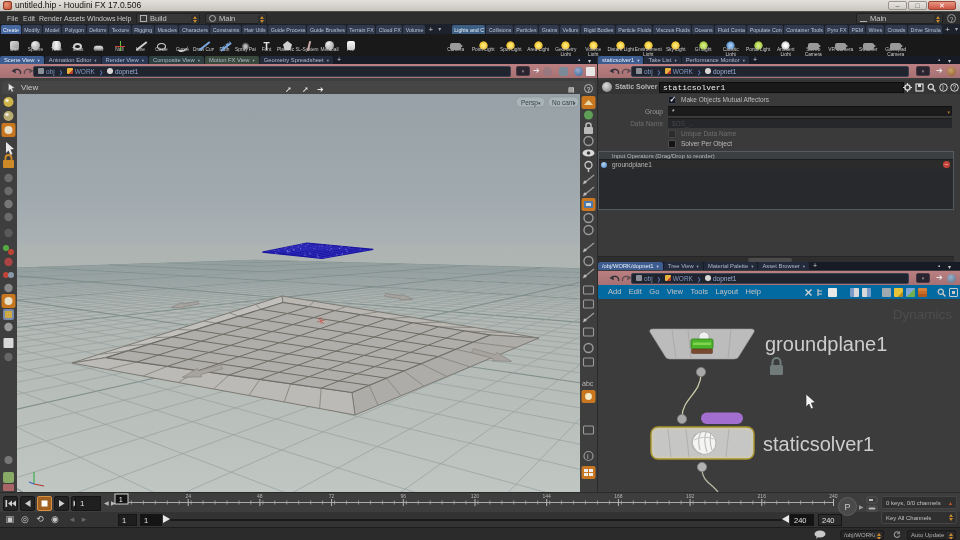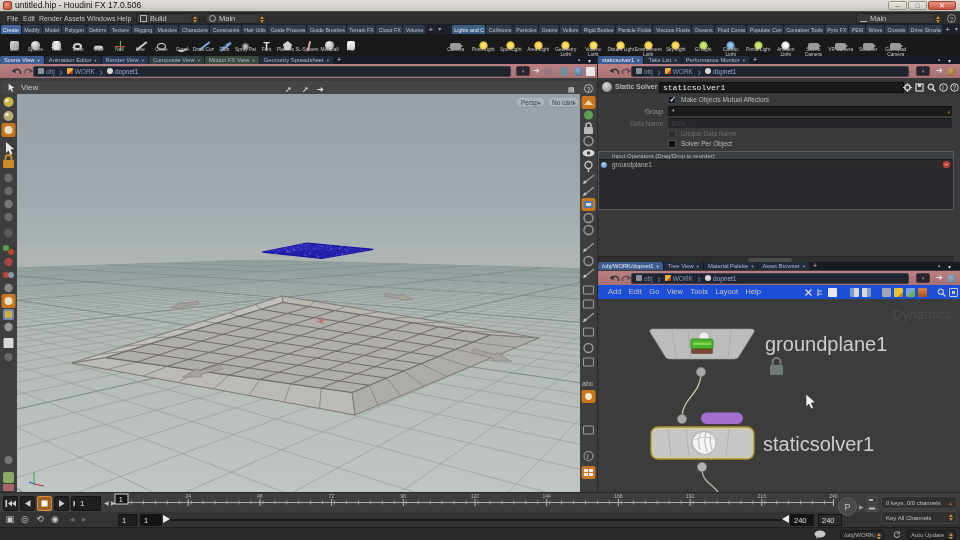--- a/index.html
+++ b/index.html
@@ -112,21 +112,21 @@
 
 #oplist{position:absolute;left:0px;top:73px;width:356px;height:59px;border:1px solid #565b61;background:#27292c;}
 #oplist .hd{height:8px;background:#3c3f42;color:#b8b8b8;font-size:6px;line-height:8px;padding-left:13px;border-bottom:1px solid #1f1f1f;}
 #oplist .row{height:9px;background:#2b2b2b;color:#b8b8b8;font-size:6.5px;line-height:9px;padding-left:13px;position:relative;}
 #oplist .bico{position:absolute;left:2px;top:1.5px;width:6px;height:6px;border-radius:50%;background:radial-gradient(circle at 40% 35%,#bcd8f5,#3a7abf);}
 #oplist .rem{position:absolute;right:3px;top:1px;width:7px;height:7px;border-radius:50%;background:#c5443a;color:#fff;font-size:6px;line-height:6.5px;text-align:center;}
 .hscroll{position:absolute;left:0;top:178px;width:356px;height:6px;background:#2e2e2e;border-top:1px solid #262626;}
 .hscroll .hnd{position:absolute;left:150px;width:44px;top:1px;height:4px;background:#4c4c4c;border-radius:2px;}
 
 #netpane{left:598px;top:262px;width:362px;height:230px;background:#3c3c3c;}
-#netmenu{position:absolute;left:0;top:23px;width:362px;height:14px;background:#1d4ed8;color:#c4c4c4;font-size:7.5px;line-height:14px;}
+#netmenu{position:absolute;left:0;top:23px;width:362px;height:14px;background:#0369a1;color:#c4c4c4;font-size:7.5px;line-height:14px;}
 #netmenu span.m{margin-right:7.5px;}
 .nmico{position:absolute;top:3px;width:9px;height:9px;border-radius:1px;}
 
 #play1{left:0;top:492px;width:960px;height:20px;background:#3d3d3d;border-top:1px solid #2a2a2a;z-index:5;}
 .tbtn{position:absolute;top:3px;width:15px;height:15px;background:#232323;border:1px solid #161616;border-radius:2px;color:#cfcfcf;font-size:8px;line-height:14px;text-align:center;}
 .tbtn.stop{background:#a06020;border:1.5px solid #d89040;color:#fff;}
 #fbox{position:absolute;left:78px;top:3px;width:26px;height:15px;background:#1f1f1f;border:1px solid #141414;color:#e0e0e0;font-size:8px;line-height:14px;padding-left:4px;}
 .mini{position:absolute;top:6px;width:7px;height:9px;color:#b9b9b9;font-size:6px;line-height:9px;}
 #ruler{position:absolute;left:112px;top:0;width:728px;height:20px;}
 .pcirc{position:absolute;left:838px;top:4px;width:19px;height:19px;border-radius:50%;background:#4a4a4a;border:1px solid #5e5e5e;color:#c9c9c9;font-size:9px;line-height:18px;text-align:center;}

